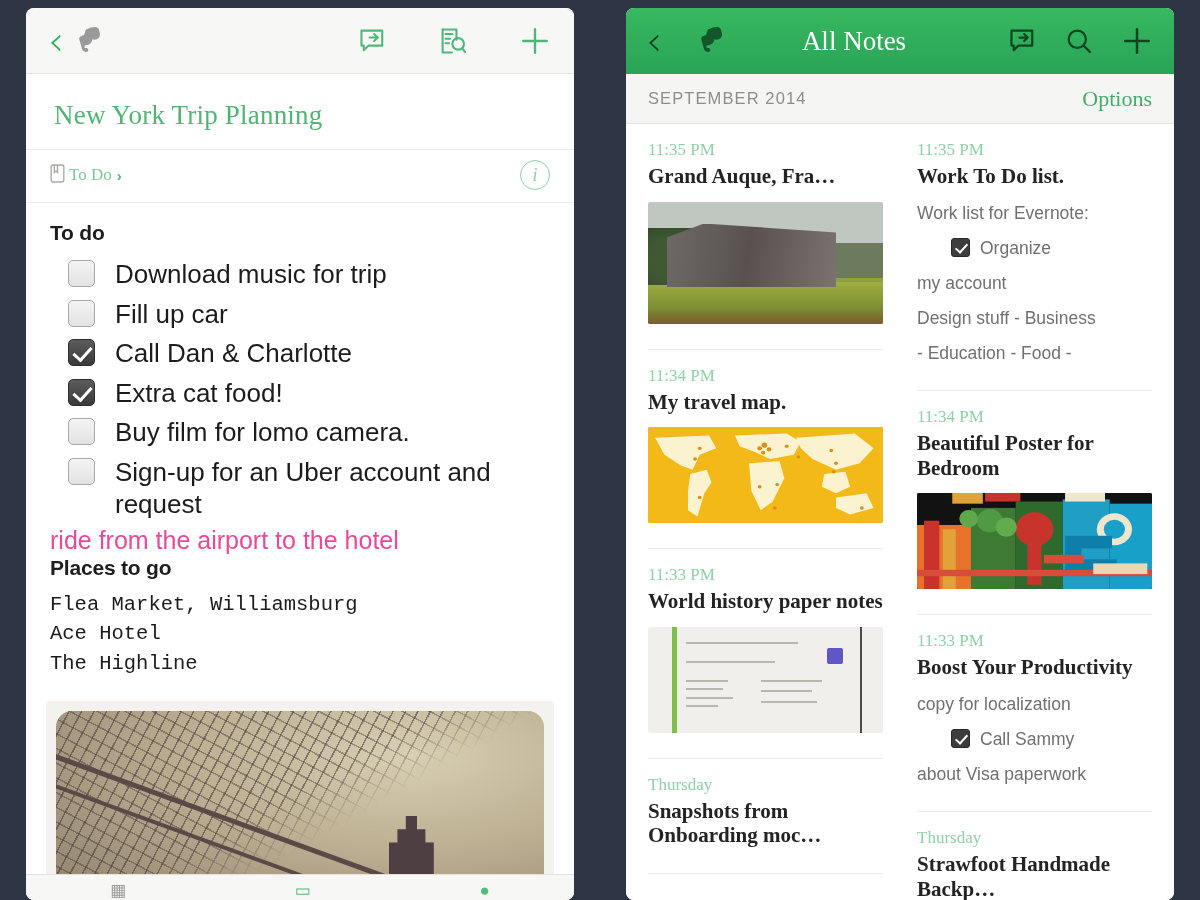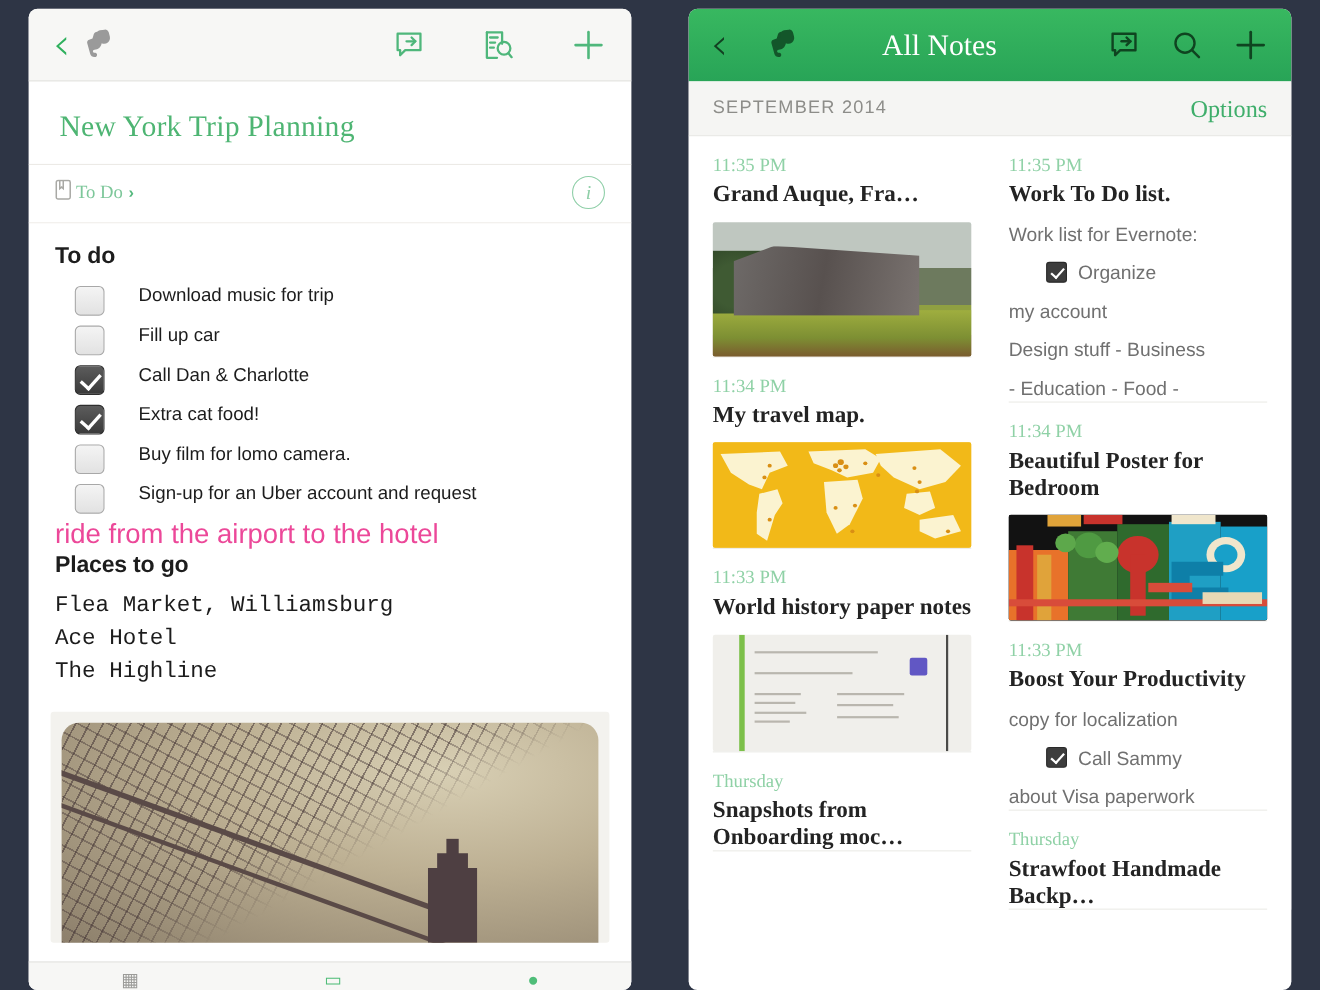--- a/index.html
+++ b/index.html
@@ -124,23 +124,23 @@
   .cb.checked::after {
     content: "";
     position: absolute;
     left: 8px; top: 3px;
     width: 8px; height: 15px;
     border: solid #ffffff;
     border-width: 0 3px 3px 0;
     transform: rotate(42deg);
   }
   .todo-text {
-    font-size: 17px;
+    font-size: 26px;
     color: #1c1c1c;
-    margin-left: 31px;
+    margin-left: 20px;
     padding-top: 3px;
   }
   .todo-wrap-text {
     font-size: 25px;
     color: #ec4899;
     margin-top: 4px;
     line-height: 1.25;
   }
 
   .places-block { }
@@ -235,21 +235,21 @@
   .notes-grid {
     display: flex;
     padding: 0 22px;
     background: #ffffff;
   }
   .notes-col { width: 50%; }
   .notes-col.left-col  { padding-right: 17px; }
   .notes-col.right-col { padding-left: 17px; }
 
   .note-card {
-    padding: 16px 0 0 0;
+    padding: 16px 0 25px 0;
     border-bottom: 1px solid #ebebe7;
   }
   .note-time {
     font-family: "Liberation Serif", serif;
     font-size: 17px;
     color: #8fd1a6;
     margin-bottom: 4px;
   }
   .note-time.weekday { }
   .note-heading {

